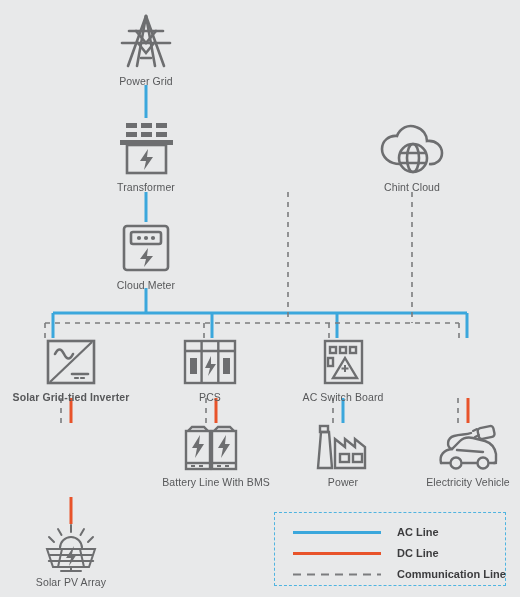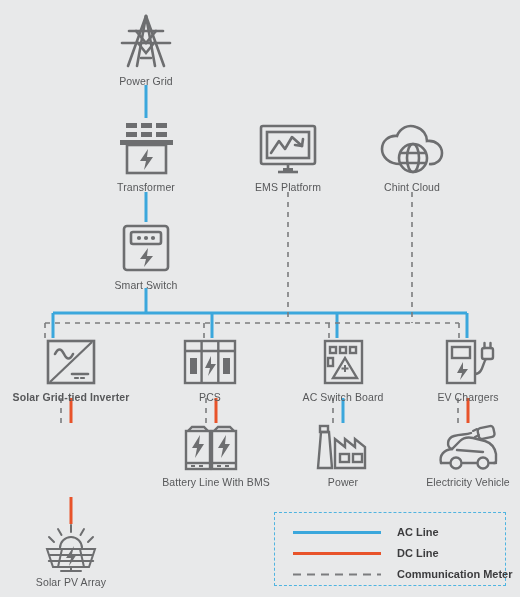--- a/index.html
+++ b/index.html
@@ -110,35 +110,23 @@
 
   <div class="node" style="left:96px;top:222px;width:100px;">
     <svg class="ico" width="54" height="54" viewBox="0 0 54 54" fill="none" stroke="#6d6e70" stroke-width="2.6">
       <rect x="5" y="4" width="44" height="44" rx="3"></rect>
       <rect x="12" y="10" width="30" height="12" rx="2"></rect>
       <circle cx="20" cy="16" r="2.1" fill="#6d6e70" stroke="none"></circle>
       <circle cx="27" cy="16" r="2.1" fill="#6d6e70" stroke="none"></circle>
       <circle cx="34" cy="16" r="2.1" fill="#6d6e70" stroke="none"></circle>
       <path d="M29 26 L21 37 L27 37 L25 45 L34 34 L28 34 Z" fill="#6d6e70" stroke="none"></path>
     </svg>
-    <div class="cap">Smart Switch</div>
-  </div>
-
-  <div class="node" style="left:238px;top:122px;width:100px;">
-    <svg class="ico" width="62" height="56" viewBox="0 0 62 56" fill="none" stroke="#6d6e70" stroke-width="2.6">
-      <rect x="4" y="4" width="54" height="38" rx="2"></rect>
-      <rect x="10" y="10" width="42" height="26"></rect>
-      <path d="M14 31 L22 19 L28 27 L35 15 L45 24" stroke-linecap="round" stroke-linejoin="round"></path>
-      <path d="M45 24 L46 17 M45 24 L38 23" stroke-linecap="round"></path>
-      <path d="M31 42 L31 48"></path>
-      <path d="M21 50 L41 50"></path>
-      <path d="M26 48 L36 48" stroke-width="4"></path>
-    </svg>
-    <div class="cap">EMS Platform</div>
-  </div>
+    <div class="cap">Cloud Meter</div>
+  </div>
+
 
   <div class="node" style="left:362px;top:122px;width:100px;">
     <svg class="ico" width="68" height="56" viewBox="0 0 68 56" fill="none" stroke="#6d6e70" stroke-width="2.6">
       <path d="M22 42 C11 42 4 35 4 27 C4 19 11 13 19 14 C22 6 30 2 38 5 C45 7 49 13 49 19 C58 18 64 24 64 31 C64 38 58 43 51 42"></path>
       <circle cx="35" cy="36" r="14"></circle>
       <ellipse cx="35" cy="36" rx="6" ry="14"></ellipse>
       <path d="M22 31 L48 31 M22 41 L48 41"></path>
     </svg>
     <div class="cap">Chint Cloud</div>
   </div>
@@ -172,31 +160,20 @@
       <rect x="12" y="9" width="6" height="6"></rect>
       <rect x="22" y="9" width="6" height="6"></rect>
       <rect x="32" y="9" width="6" height="6"></rect>
       <rect x="10" y="20" width="5" height="8"></rect>
       <path d="M27 20 L39 40 L15 40 Z"></path>
       <path d="M27 27 L27 34 M23.5 30.5 L30.5 30.5" stroke-width="2"></path>
     </svg>
     <div class="cap">AC Switch Board</div>
   </div>
 
-  <div class="node" style="left:418px;top:338px;width:100px;">
-    <svg class="ico" width="58" height="50" viewBox="0 0 58 50" fill="none" stroke="#6d6e70" stroke-width="2.4">
-      <rect x="8" y="3" width="28" height="42"></rect>
-      <rect x="13" y="9" width="18" height="11"></rect>
-      <path d="M24 24 L18 35 L23 35 L21 42 L29 31 L24 31 Z" fill="#6d6e70" stroke="none"></path>
-      <path d="M36 36 C44 36 44 24 47 21"></path>
-      <rect x="43" y="10" width="11" height="11" rx="2"></rect>
-      <path d="M45.5 10 L45.5 5 M51.5 10 L51.5 5" stroke-linecap="round"></path>
-    </svg>
-    <div class="cap">EV Chargers</div>
-  </div>
 
 
   <div class="node" style="left:161px;top:423px;width:100px;">
     <svg class="ico" width="58" height="50" viewBox="0 0 58 50" fill="none" stroke="#6d6e70" stroke-width="2.4">
       <path d="M6 8 L10 4 L22 4 L26 8"></path>
       <rect x="4" y="8" width="24" height="38"></rect>
       <path d="M4 40 L28 40"></path>
       <path d="M9 43 L13 43 M17 43 L21 43" stroke-width="2"></path>
       <path d="M18 12 L10 25 L15 25 L13 35 L22 21 L17 21 Z" fill="#6d6e70" stroke="none"></path>
       <path d="M32 8 L36 4 L48 4 L52 8"></path>
@@ -255,17 +232,17 @@
     <div class="lg-row" style="top:34px;">
       <div class="lg-swatch" style="background:#E8532A;"></div>
       <div class="lg-text">DC Line</div>
     </div>
     <div class="lg-row" style="top:55px;">
       <div class="lg-dashwrap">
         <svg width="88" height="3" viewBox="0 0 88 3">
           <line x1="0" y1="1.5" x2="88" y2="1.5" stroke="#7b7c7e" stroke-width="2" stroke-dasharray="8 6"></line>
         </svg>
       </div>
-      <div class="lg-text">Communication Meter</div>
+      <div class="lg-text">Communication Line</div>
     </div>
   </div>
 
 </div>
 
 </body></html>

